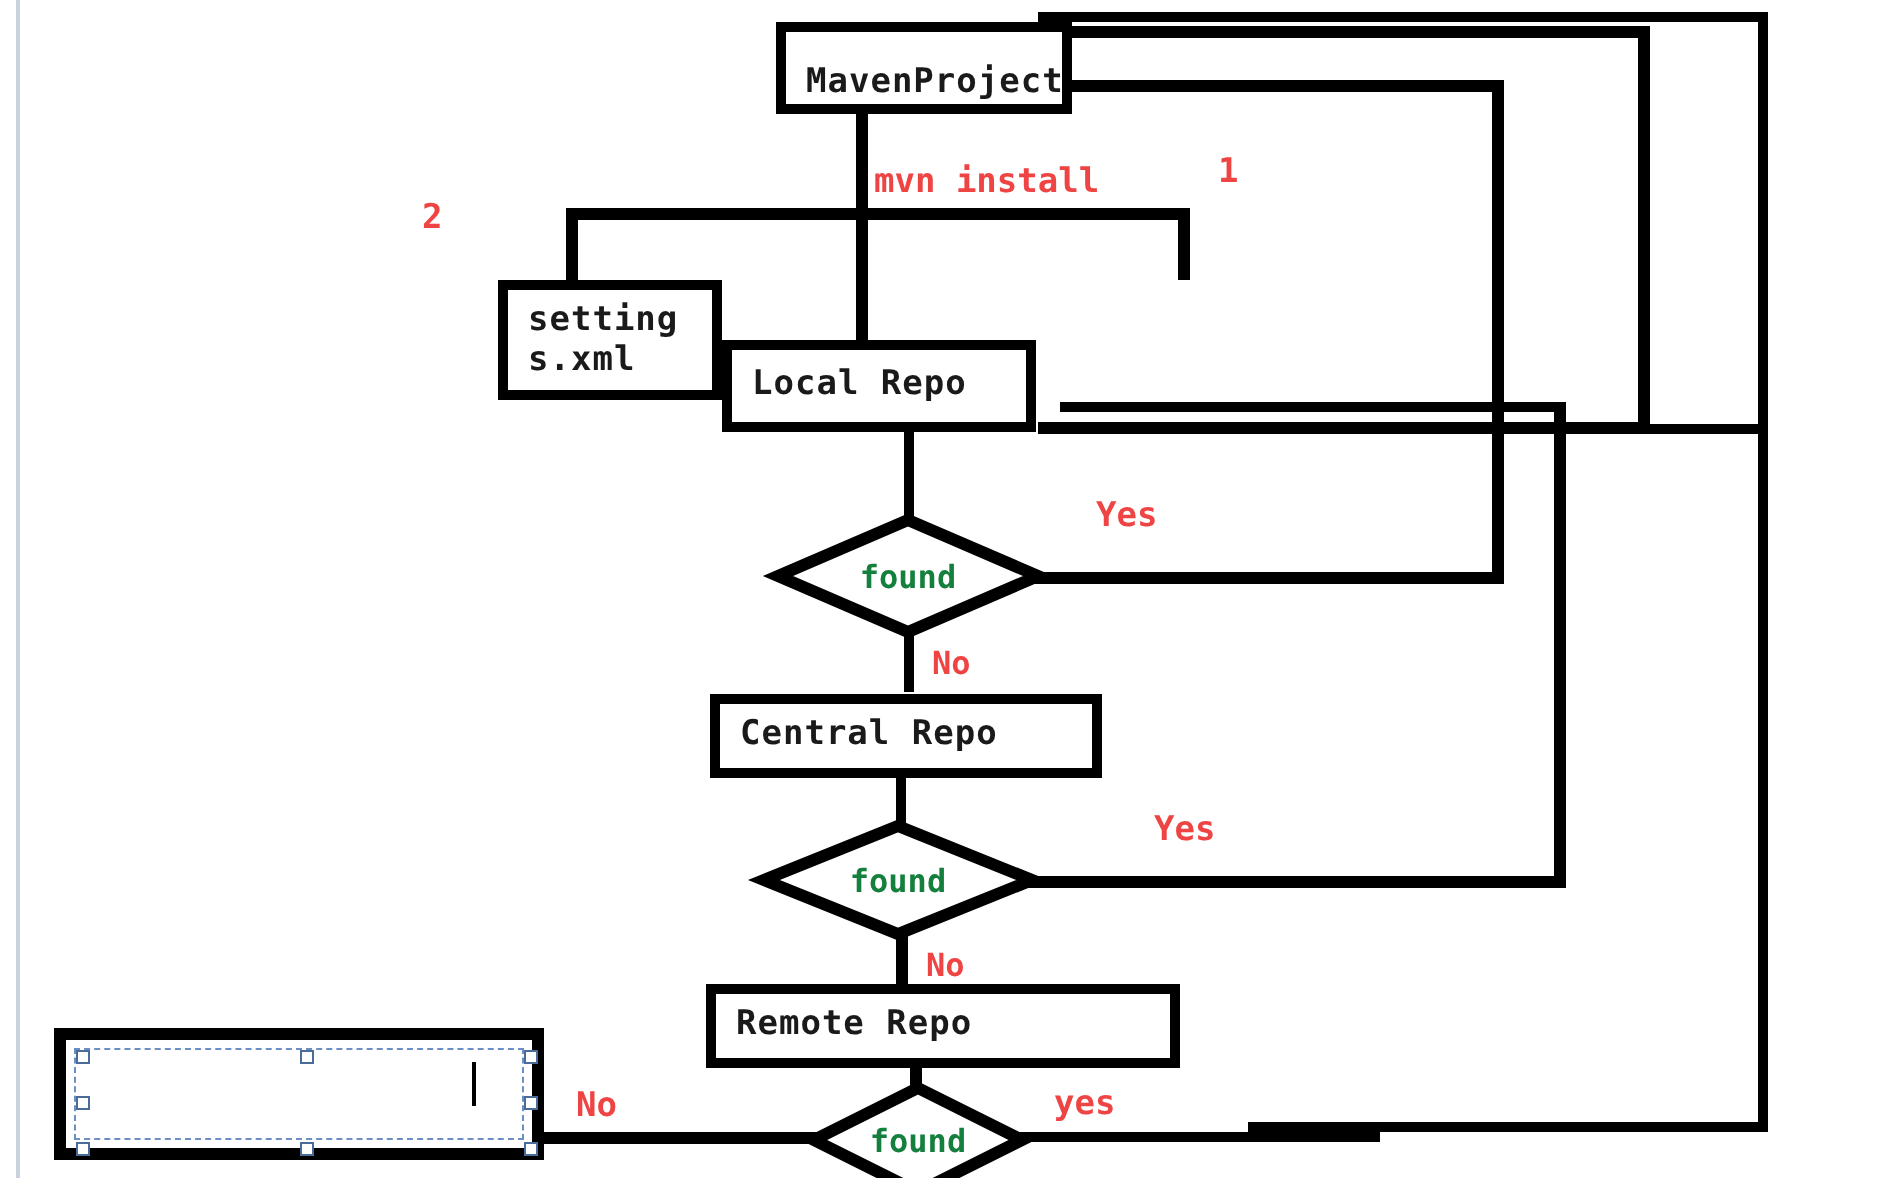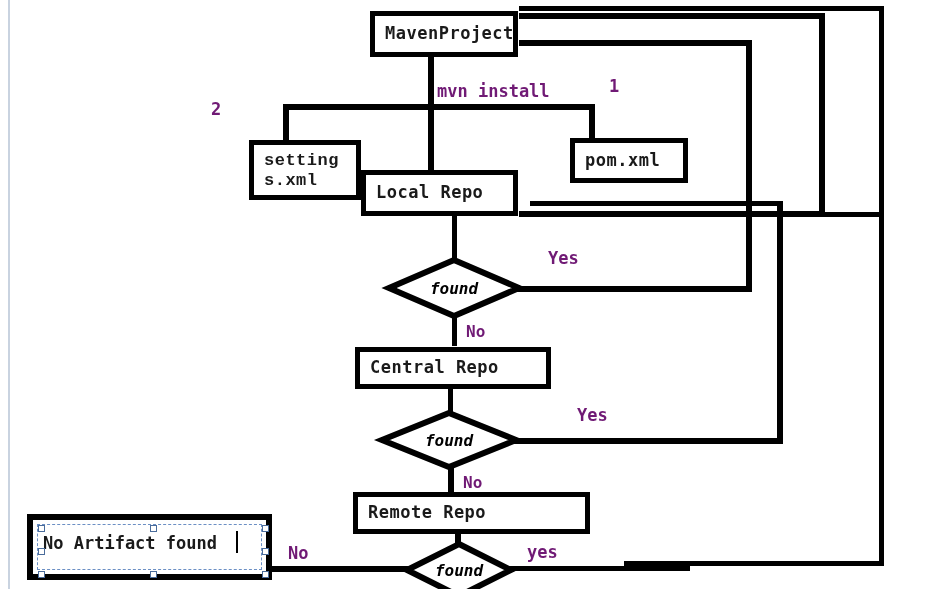--- a/index.html
+++ b/index.html
@@ -55,36 +55,35 @@
   .diamond svg { display: block; overflow: visible; }
   .diamond .dlabel {
     position: absolute;
     left: 0; top: 0;
     width: 100%; height: 100%;
     display: flex;
     align-items: center;
     justify-content: center;
     font-size: 16px;
     font-weight: bold;
-    color: #000000;
+    color: #15803d;
     pointer-events: none;
-    font-style: italic;
   }
   
   .ln {
     position: absolute;
     background: #000000;
     z-index: 2;
   }
   
   .lbl {
     position: absolute;
     font-size: 17px;
     font-weight: bold;
-    color: #701a75;
+    color: #ef4444;
     white-space: nowrap;
     z-index: 7;
   }
   .lbl.small { font-size: 16px; }
   
   .editbox {
     position: absolute;
     box-sizing: border-box;
     background: #ffffff;
     border: 6px solid #000000;
@@ -162,31 +161,28 @@
   <div class="ln" style="left:500px; top:438px; width:283px; height:6px;"></div>
 
   <div class="ln" style="left:448px; top:464px; width:6px; height:30px;"></div>
 
   <div class="ln" style="left:455px; top:532px; width:6px; height:22px;"></div>
 
   <div class="ln" style="left:500px; top:566px; width:190px; height:5px;"></div>
 
   <div class="ln" style="left:268px; top:566px; width:155px; height:6px;"></div>
 
-  <div class="node" style="left:370px; top:11px; width:148px; height:46px;">
+  <div class="node" style="left:388px; top:11px; width:148px; height:46px;align-items:flex-end;">
     <span>MavenProject</span>
   </div>
 
-  <div class="node wrapbox" style="left:249px; top:140px; width:112px; height:60px;font-family:Liberation Mono, monospace;">
+  <div class="node wrapbox" style="left:249px; top:140px; width:112px; height:60px;">
     <span>settings.xml</span>
   </div>
 
-  <div class="node" style="left:570px; top:138px; width:118px; height:45px;">
-    <span>pom.xml</span>
-  </div>
 
   <div class="node" style="left:361px; top:170px; width:157px; height:46px;">
     <span>Local Repo</span>
   </div>
 
   <div class="node" style="left:353px; top:492px; width:237px; height:42px;">
     <span>Remote Repo</span>
   </div>
 
   <div class="node" style="left:355px; top:347px; width:196px; height:42px;">
@@ -222,21 +218,20 @@
   <div class="lbl small" style="left:466px; top:322px;">No</div>
 
   <div class="lbl" style="left:577px; top:405px;">Yes</div>
   <div class="lbl small" style="left:463px; top:473px;">No</div>
 
   <div class="lbl" style="left:527px; top:542px;">yes</div>
   <div class="lbl" style="left:288px; top:543px;">No</div>
 
   <div class="editbox" style="left:27px; top:514px; width:245px; height:66px;">
     <div class="selrect"></div>
-    <div class="etext">No Artifact found</div>
     <div class="caret"></div>
 
     <div class="handle" style="left:5px;  top:5px;"></div>
     <div class="handle" style="left:117px; top:5px;"></div>
     <div class="handle" style="left:229px; top:5px;"></div>
     <div class="handle" style="left:5px;  top:28px;"></div>
     <div class="handle" style="left:229px; top:28px;"></div>
     <div class="handle" style="left:5px;  top:51px;"></div>
     <div class="handle" style="left:117px; top:51px;"></div>
     <div class="handle" style="left:229px; top:51px;"></div>

